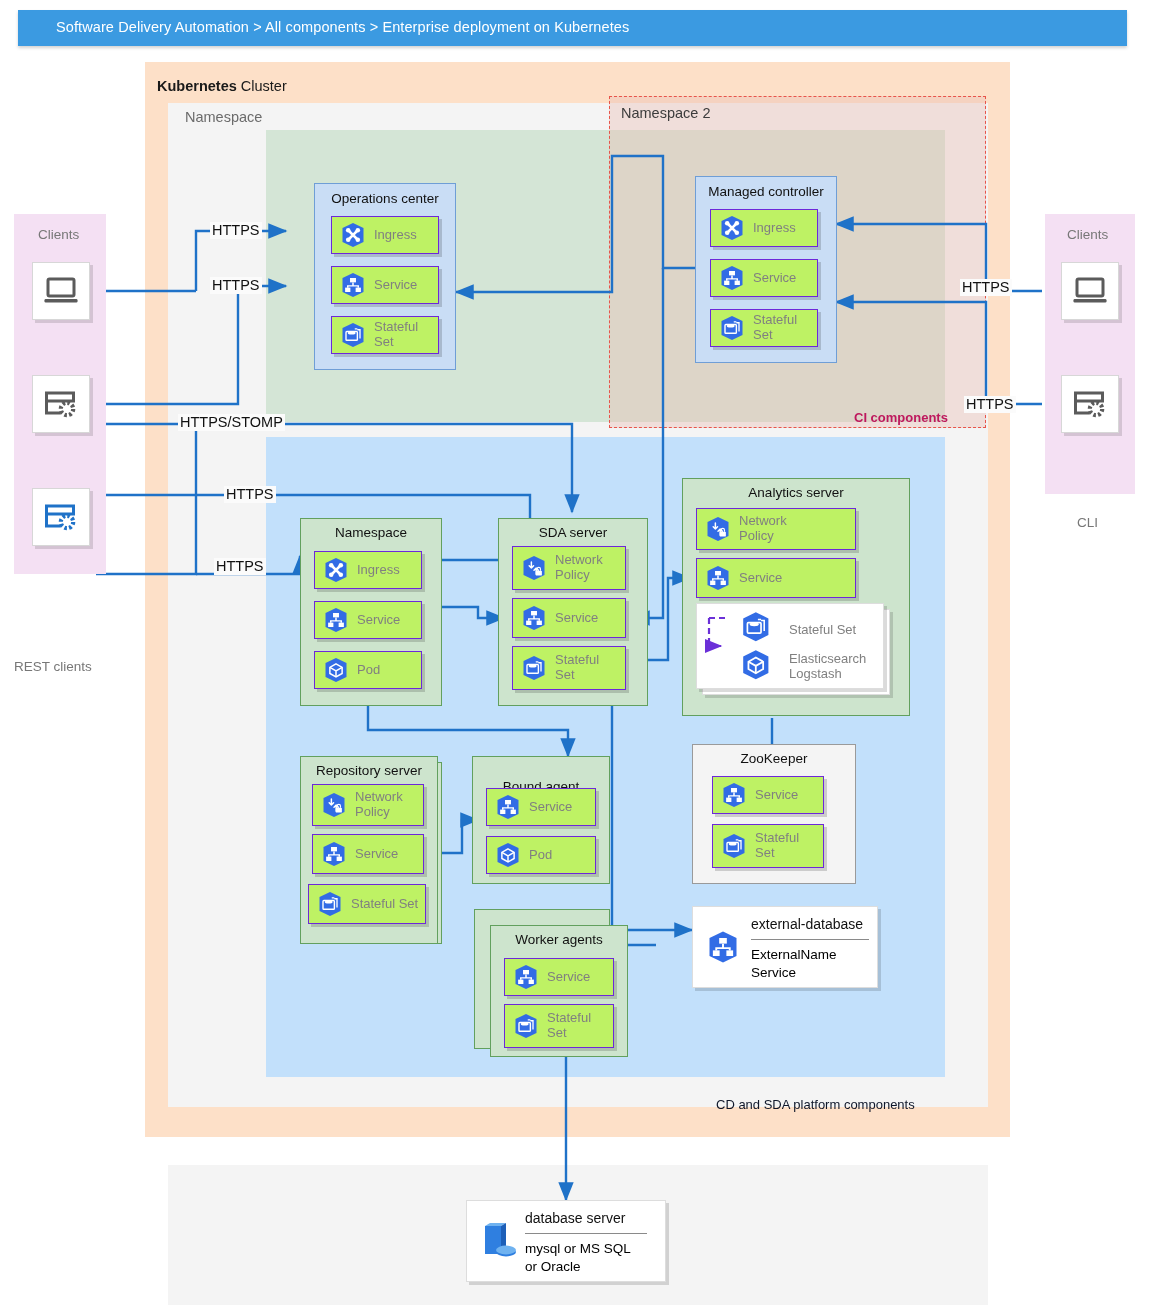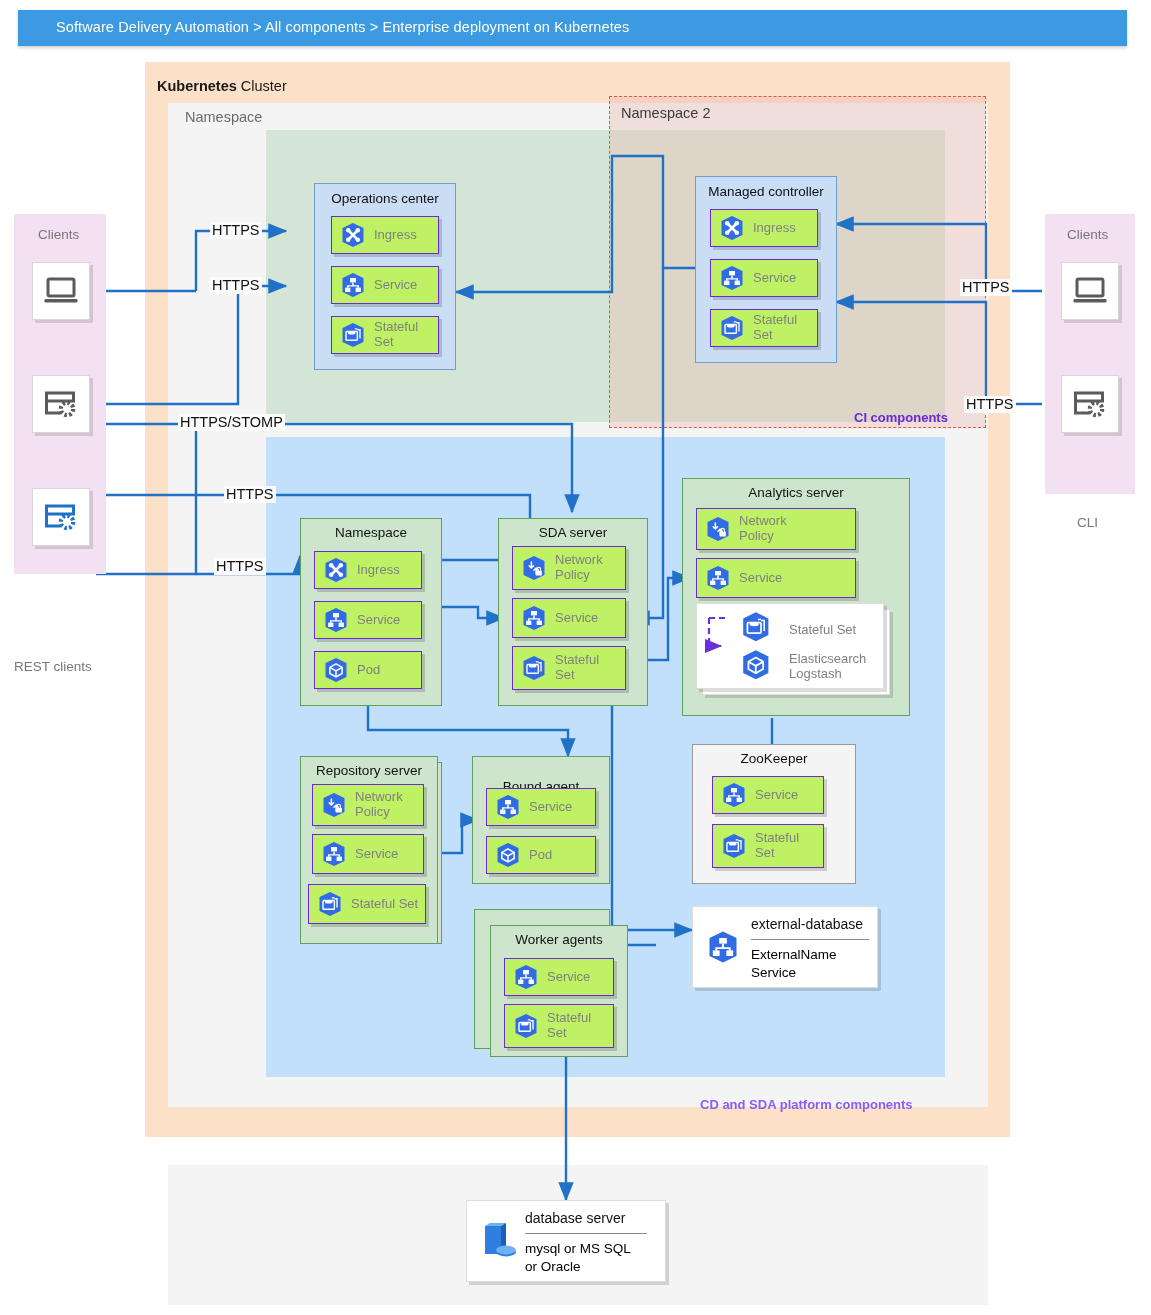--- a/index.html
+++ b/index.html
@@ -20,22 +20,22 @@
   #ci-green{left:266px;top:130px;width:679px;height:292px;background:#d4e5d6;}
   #ns2{left:609px;top:96px;width:377px;height:332px;
        background:rgba(234,190,180,.42);border:1.4px dashed #e8544a;}
   #cd-blue{left:266px;top:437px;width:679px;height:640px;background:#c2e0fb;}
 
   .region-label{position:absolute;font-size:14px;color:#555;white-space:nowrap;}
   #cluster-label{left:157px;top:78px;font-size:14.5px;color:#1a1a1a;}
   #cluster-label b{font-weight:bold;}
   #ns-label{left:185px;top:109px;color:#6b6b6b;font-size:14.5px;}
   #ns2-label{left:621px;top:105px;color:#3c3c3c;font-size:14.5px;}
-  #ci-label{left:854px;top:410px;font-weight:bold;color:#6d28d9;font-size:13px;}
-  #cd-label{left:700px;top:1097px;font-weight:bold;color:#8b5cf6;font-size:13px;}
+  #ci-label{left:854px;top:410px;font-weight:bold;color:#be185d;font-size:13px;}
+  #cd-label{left:716px;top:1097px;font-weight:normal;color:#0f172a;font-size:13px;}
 
   
   .clients-panel{position:absolute;background:#f4e0f3;}
   #clients-left{left:14px;top:214px;width:92px;height:360px;}
   #clients-right{left:1045px;top:214px;width:90px;height:280px;}
   .clients-cap{position:absolute;font-size:13.5px;color:#777;}
   .ext-cap{position:absolute;font-size:13.5px;color:#777;}
 
   .devbox{position:absolute;width:56px;height:56px;background:#fff;
           border:1px solid #d7d7d7;box-shadow:3px 3px 0 rgba(0,0,0,.13);

